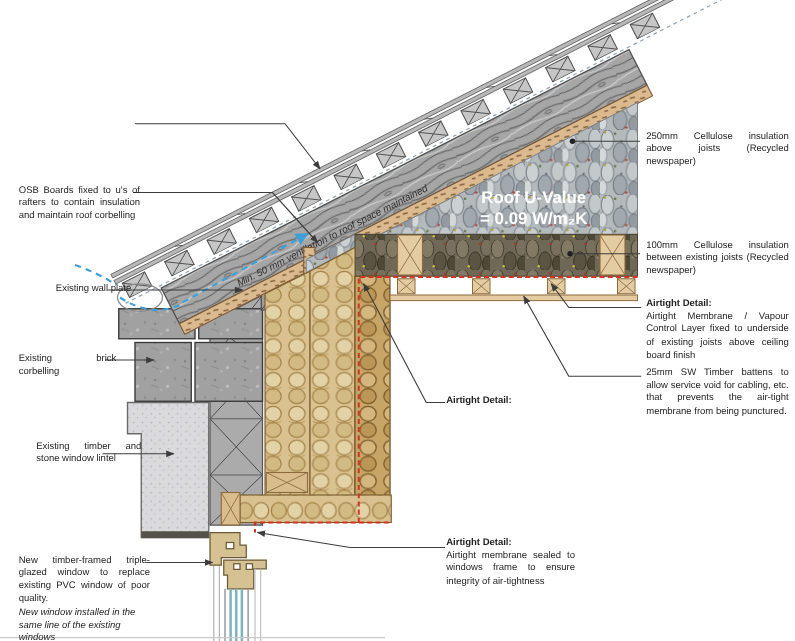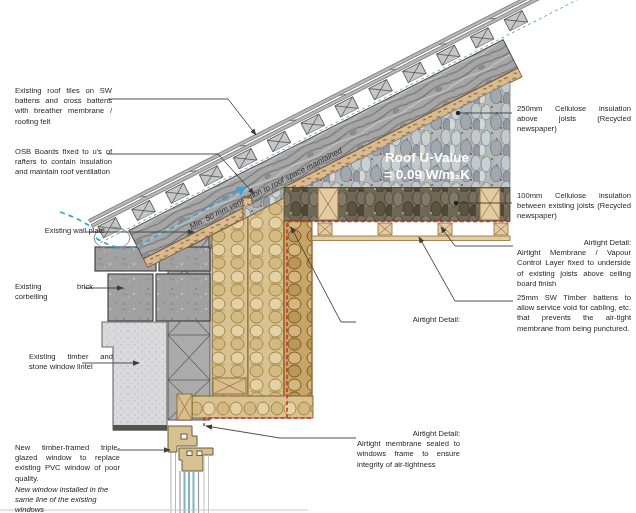--- a/index.html
+++ b/index.html
@@ -2,21 +2,21 @@
 <html><head>
 <meta charset="utf-8">
 <style>
   html,body{margin:0;padding:0;background:#fff;}
   #stage{position:relative;width:636px;height:513px;background:#ffffff;overflow:hidden;
          font-family:"Liberation Sans",sans-serif;}
   #drawing{position:absolute;left:0;top:0;}
   .lbl{position:absolute;font-size:7.6px;line-height:1.34;color:#1f1f1f;
        font-family:"Liberation Sans",sans-serif;}
   .just{text-align:justify;text-justify:inter-word;}
-  .lbl .ttl{font-weight:normal;display:block;text-align:right;}
+  .lbl .ttl{font-weight:bold;display:block;}
   .lbl .note{font-style:italic;display:block;margin-top:1px;}
   svg text{font-family:"Liberation Sans",sans-serif;}
 </style>
 </head>
 <body>
 
 <div id="stage">
 
 <svg id="drawing" width="636" height="513" viewBox="0 0 636 513">
   <defs>
@@ -239,23 +239,22 @@
     <path d="M513,301H455L419,237" marker-end="url(#mArr)"></path>
     <path d="M356,322H341L291,227" marker-end="url(#mArr)"></path>
     <path d="M356,438H280L206,426" marker-end="url(#mArr)"></path>
   </g>
   <circle cx="458" cy="113" r="2.2" fill="#222"></circle>
   <circle cx="456" cy="203" r="2.2" fill="#222"></circle>
 
   <path d="M0,510H308" stroke="#c9c9c9" stroke-width="1"></path>
 </svg>
 
-<div class="lbl just" style="left:15px;top:86px;width:97px;">Existing roof tiles on SW battens and cross battens with breather membrane / roofing felt</div>
-
-<div class="lbl just" style="left:15px;top:147px;width:97px;">OSB Boards fixed to u's of rafters to contain insulation and maintain roof ventilation</div>
+
+<div class="lbl just" style="left:15px;top:147px;width:97px;">OSB Boards fixed to u's of rafters to contain insulation and maintain roof corbelling</div>
 
 <div class="lbl" style="left:15px;top:226px;width:90px;text-align:right;">Existing wall plate</div>
 
 <div class="lbl just" style="left:15px;top:282px;width:78px;">Existing brick corbelling</div>
 
 <div class="lbl just" style="left:29px;top:352px;width:84px;">Existing timber and stone window lintel</div>
 
 <div class="lbl" style="left:15px;top:443px;width:105px;">
   <span class="just" style="display:block;">New timber-framed triple-glazed window to replace existing PVC window of poor quality.</span>
   <span class="note">New window installed in the same line of the existing windows</span>

